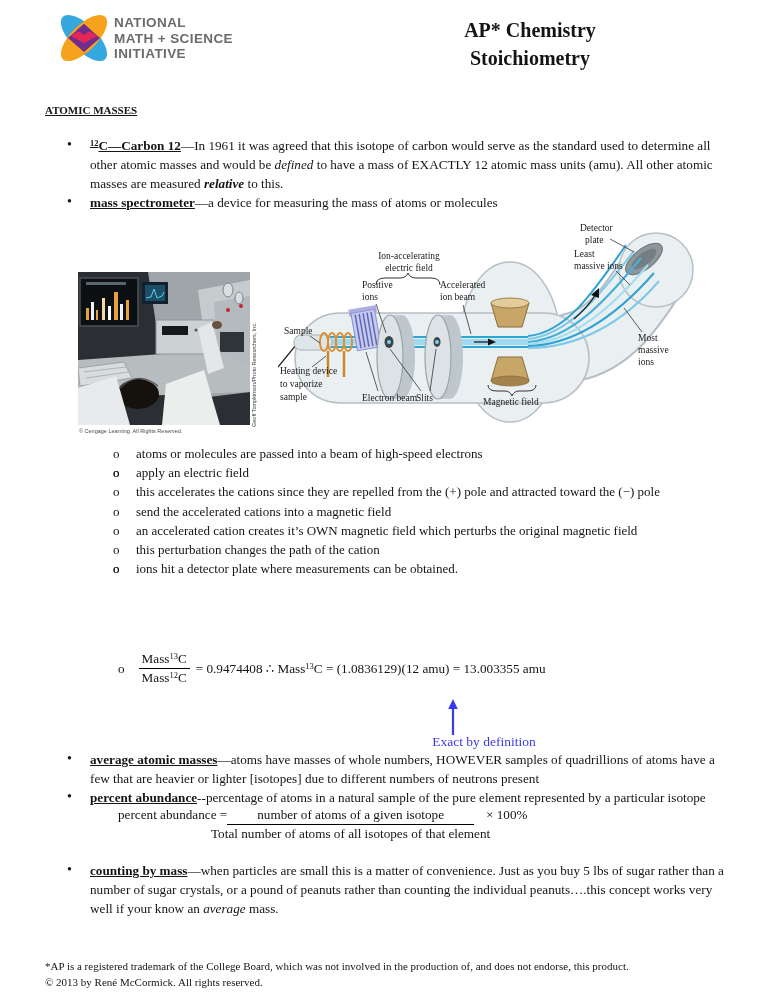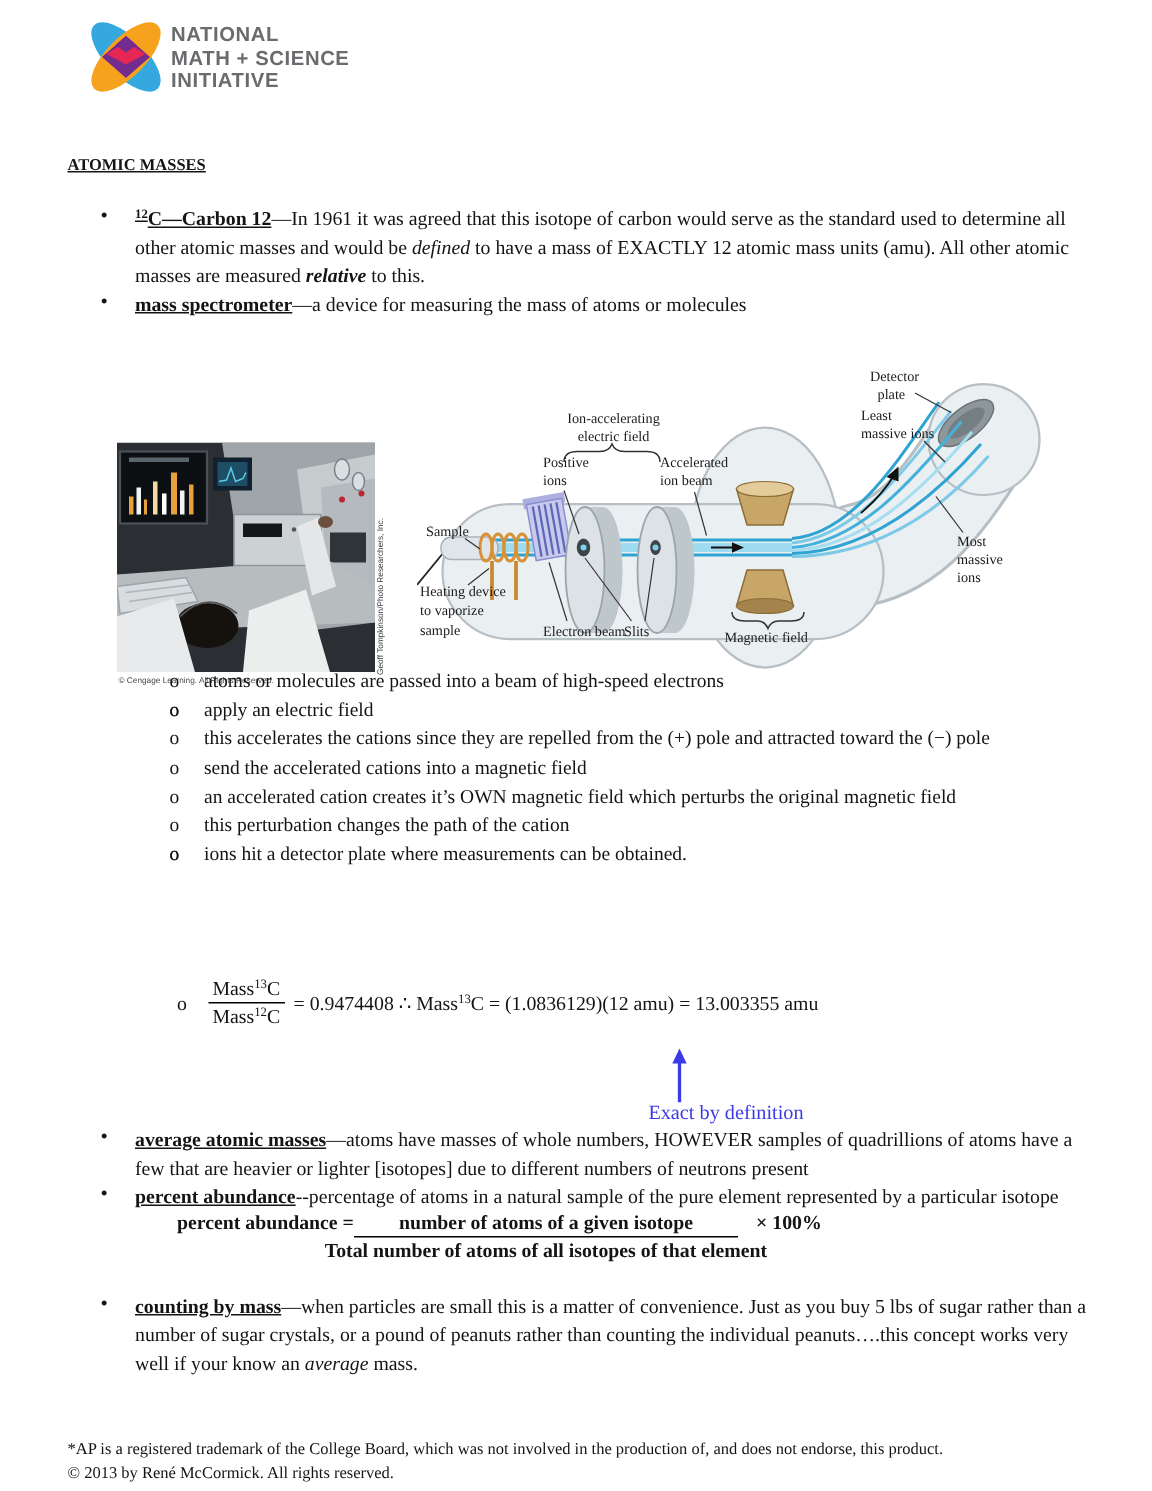--- a/index.html
+++ b/index.html
@@ -19,21 +19,21 @@
 
   
   .blist{position:absolute;left:45px;width:684px;}
   .blist1{top:136px;}
   .blist2{top:750px;width:692px;}
   .bitem{position:relative;padding-left:45px;font-size:13.2px;line-height:19px;}
   .bitem .mark{position:absolute;left:22px;top:-1px;font-size:14px;}
   .counting{margin-top:16px;}
 
   
-  .figure{position:absolute;left:0;top:215px;width:645px;height:232px;margin-top:23px;}
+  .figure{position:absolute;left:0;top:215px;width:645px;height:232px;}
   .photo{position:absolute;left:78px;top:57px;width:172px;height:153px;}
   .photo-credit-side{position:absolute;left:251px;top:60px;height:152px;
       writing-mode:vertical-rl;transform:rotate(180deg);
       font-family:"Liberation Sans",sans-serif;font-size:5.5px;color:#3a3a3a;}
   .photo-credit-bottom{position:absolute;left:79px;top:213px;
       font-family:"Liberation Sans",sans-serif;font-size:5.5px;color:#4a4a4a;}
   .diagram{position:absolute;left:278px;top:0px;}
   .diagram text{font-family:"Liberation Serif",serif;font-size:9.5px;fill:#1a1a1a;}
 
   
@@ -49,21 +49,21 @@
   .fr-num{display:block;border-bottom:1.2px solid #000;padding:0 3px 1px;}
   .fr-den{display:block;padding-top:1px;}
 
   
   .def-arrow{position:absolute;left:446px;top:699px;}
   .annotation{position:absolute;left:418px;top:734px;width:132px;text-align:center;
               font-size:13.5px;}
 
   
   .pformula{margin-left:73px;position:relative;height:38px;font-size:13.2px;
-            display:flex;align-items:baseline;font-weight:bold;}
+            display:flex;align-items:baseline;}
   .pfrac{display:inline-block;position:relative;margin:0 12px 0 0;}
   .pnum{display:inline-block;border-bottom:1px solid #000;padding:0 30px 1px;}
   .pden{position:absolute;top:19px;left:50%;transform:translateX(-50%);white-space:nowrap;}
 
   .footer{position:absolute;left:45px;top:958px;font-size:11px;line-height:16px;width:680px;}
 </style>
 </head>
 <body>
 
 <div class="page">
@@ -72,20 +72,24 @@
     <ellipse cx="28" cy="27" rx="30" ry="13" transform="rotate(45 28 27)" fill="#35A8DF"></ellipse>
     <ellipse cx="28" cy="27" rx="30" ry="13" transform="rotate(-45 28 27)" fill="#F6A21D"></ellipse>
     <polygon points="28,13 44,27 28,41 12,27" fill="#722C8E"></polygon>
     <polygon points="28,17 41,25 28,32 15,25" fill="#E62756"></polygon>
     <polygon points="28,13 35,19 28,24 21,19" fill="#722C8E"></polygon>
   </svg>
   <div class="logo-text">
     <div>NATIONAL</div>
     <div>MATH + SCIENCE</div>
     <div>INITIATIVE</div>
+  </div>
+  <div class="doc-title">
+    <div>AP* Chemistry</div>
+    <div>Stoichiometry</div>
   </div>
 
   <div class="section-heading">ATOMIC MASSES</div>
 
   <div class="blist blist1">
     <div class="bitem">
       <span class="mark">•</span>
       <span><span class="b u sup">12</span><span class="b u">C—Carbon 12</span><span>—In 1961 it was agreed that this isotope of carbon would serve as the standard used to determine all other atomic masses and would be </span><span class="i">defined</span><span> to have a mass of EXACTLY 12 atomic mass units (amu).  All other atomic masses are measured </span><span class="b i">relative</span><span> to this.</span></span>
     </div>
     <div class="bitem">

